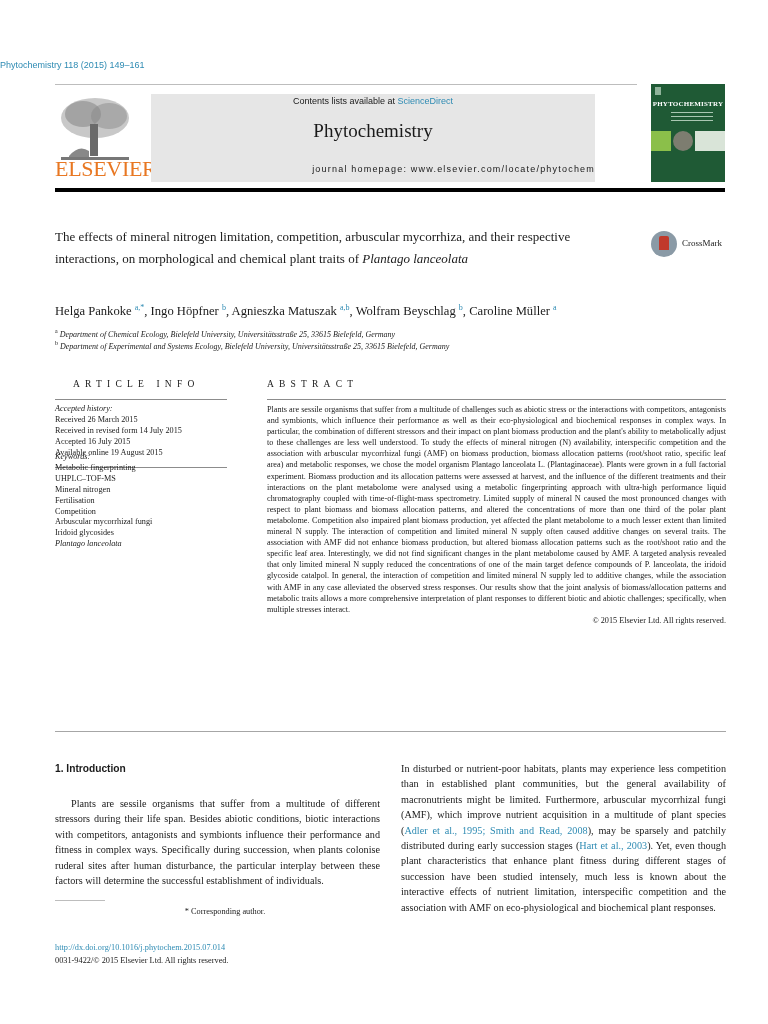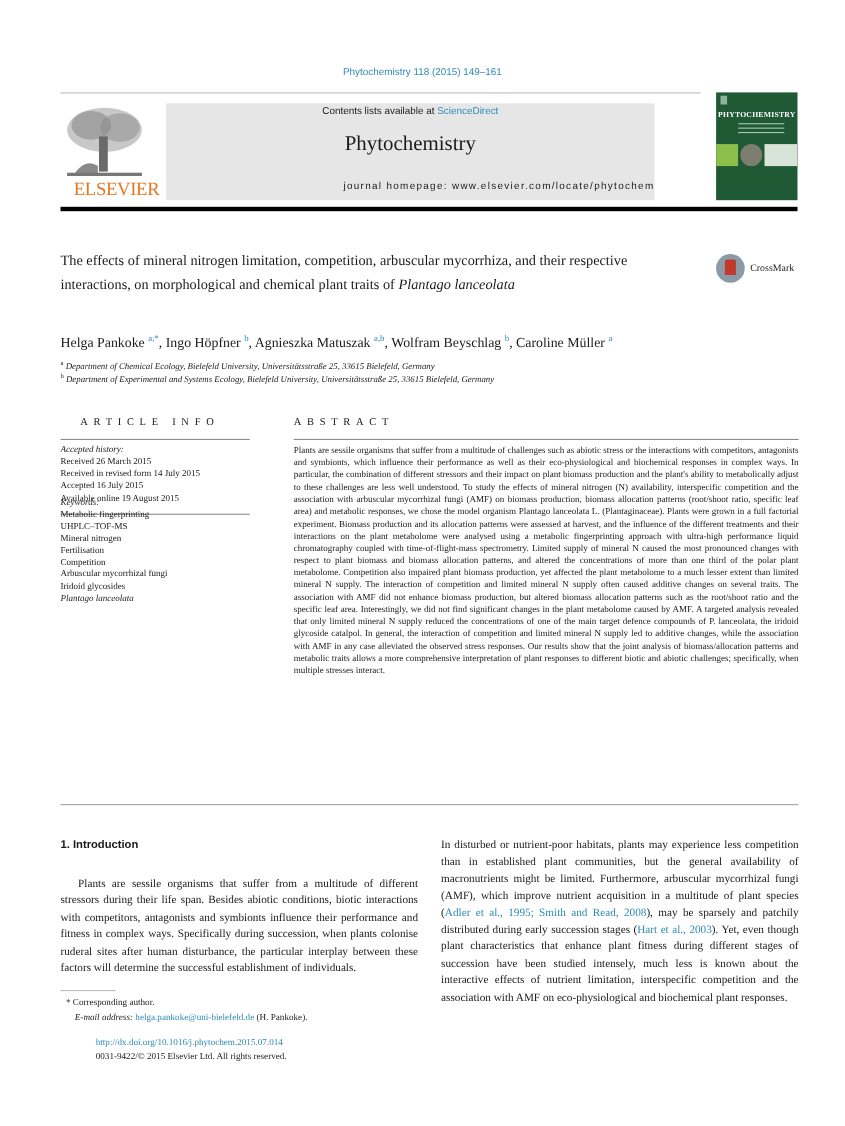--- a/index.html
+++ b/index.html
@@ -1,26 +1,26 @@
 <!DOCTYPE html>
 <html><head>
 <meta charset="utf-8">
 <style>
   html, body { margin: 0; padding: 0; background: #fff; }
   body { width: 768px; height: 1024px; position: relative; overflow: hidden; color: #1a1a1a;
          font-family: "Liberation Serif", serif; }
   .abs { position: absolute; }
   .link { color: #2e8bb3; }
-  .journal-ref { left: 0; width: 768px; top: 60px; text-align: center; font-size: 9px;
+  .journal-ref { left: 0; width: 768px; top: 60px; text-align: left; font-size: 9px;
                  font-family: "Liberation Sans", sans-serif; color: #2e8bb3; }
   .top-rule { left: 55px; top: 84px; width: 582px; height: 1px; background: #bdbdbd; }
   .logo-box { left: 55px; top: 94px; width: 80px; height: 88px; }
   .tree { position: absolute; left: 4px; top: 2px; width: 72px; height: 66px; }
-  .elsevier-word { position: absolute; left: 12px; bottom: 0; width: 80px; text-align: left;
-                   font-family: "Liberation Serif", serif; color: #e87722; font-size: 17px; letter-spacing: -0.3px; }
+  .elsevier-word { position: absolute; left: 0; bottom: 0; width: 80px; text-align: left;
+                   font-family: "Liberation Serif", serif; color: #e87722; font-size: 22px; letter-spacing: -0.3px; }
   .banner { left: 151px; top: 94px; width: 444px; height: 88px; background: #e6e6e6; }
   .banner .contents { position: absolute; top: 2px; width: 100%; text-align: center; font-size: 9px;
                       font-family: "Liberation Sans", sans-serif; }
   .banner .jtitle { position: absolute; top: 26px; width: 100%; text-align: center; font-size: 19px; }
   .banner .homepage { position: absolute; top: 70px; width: 100%; text-align: right; font-size: 9px;
                       font-family: "Liberation Sans", sans-serif; letter-spacing: 1.2px; }
   .cover { left: 651px; top: 84px; width: 74px; height: 98px; background: #1f5a35; overflow: hidden; }
   .cover .elogo { position: absolute; left: 4px; top: 3px; width: 6px; height: 8px; background: #8fb39a; }
   .cover .ctitle { position: absolute; left: 0; top: 16px; width: 74px; text-align: center; color: #fff;
                    font-size: 7px; font-weight: bold; letter-spacing: 0.2px; }
@@ -50,22 +50,22 @@
   .abstract { left: 267px; top: 404px; width: 459px; font-size: 8.2px; line-height: 11.1px; text-align: justify; }
   .abstract .copy { text-align: right; }
   .mid-rule { left: 55px; top: 731px; width: 671px; height: 1px; background: #a6a6a6; }
 
   .col { font-size: 10.2px; line-height: 15.4px; text-align: justify; }
   .col-left { left: 55px; top: 796px; width: 325px; }
   .col-right { left: 401px; top: 761px; width: 325px; }
   .intro-head { left: 55px; top: 763px; font-size: 10.2px; font-weight: bold; font-family: "Liberation Sans", sans-serif; }
   .indent { text-indent: 16px; }
   .fn-rule { left: 55px; top: 900px; width: 50px; height: 1px; background: #bdbdbd; }
-  .footnote { left: 60px; top: 905px; width: 330px; font-size: 8.3px; line-height: 13px; }
-  .doi { left: 55px; top: 941px; width: 330px; font-size: 8.3px; line-height: 13px; margin-left: 32px; }
+  .footnote { left: 60px; top: 905px; width: 330px; font-size: 8.3px; line-height: 13px; text-align: center; }
+  .doi { left: 55px; top: 941px; width: 330px; font-size: 8.3px; line-height: 13px; }
 </style>
 </head>
 <body>
 
 <div class="abs journal-ref">Phytochemistry 118 (2015) 149–161</div>
 <div class="abs top-rule"></div>
 
 <div class="abs logo-box">
   <svg class="tree" viewBox="0 0 72 66">
     <ellipse cx="36" cy="22" rx="34" ry="20" fill="#9a9a9a" opacity="0.55"></ellipse>
@@ -134,29 +134,29 @@
   <div>Competition</div>
   <div>Arbuscular mycorrhizal fungi</div>
   <div>Iridoid glycosides</div>
   <div style="font-style:italic">Plantago lanceolata</div>
 </div>
 
 <div class="abs section-head ab-head">ABSTRACT</div>
 <div class="abs hr" style="left:267px; top:399px; width:459px;"></div>
 <div class="abs abstract">
   <div>Plants are sessile organisms that suffer from a multitude of challenges such as abiotic stress or the interactions with competitors, antagonists and symbionts, which influence their performance as well as their eco-physiological and biochemical responses in complex ways. In particular, the combination of different stressors and their impact on plant biomass production and the plant's ability to metabolically adjust to these challenges are less well understood. To study the effects of mineral nitrogen (N) availability, interspecific competition and the association with arbuscular mycorrhizal fungi (AMF) on biomass production, biomass allocation patterns (root/shoot ratio, specific leaf area) and metabolic responses, we chose the model organism Plantago lanceolata L. (Plantaginaceae). Plants were grown in a full factorial experiment. Biomass production and its allocation patterns were assessed at harvest, and the influence of the different treatments and their interactions on the plant metabolome were analysed using a metabolic fingerprinting approach with ultra-high performance liquid chromatography coupled with time-of-flight-mass spectrometry. Limited supply of mineral N caused the most pronounced changes with respect to plant biomass and biomass allocation patterns, and altered the concentrations of more than one third of the polar plant metabolome. Competition also impaired plant biomass production, yet affected the plant metabolome to a much lesser extent than limited mineral N supply. The interaction of competition and limited mineral N supply often caused additive changes on several traits. The association with AMF did not enhance biomass production, but altered biomass allocation patterns such as the root/shoot ratio and the specific leaf area. Interestingly, we did not find significant changes in the plant metabolome caused by AMF. A targeted analysis revealed that only limited mineral N supply reduced the concentrations of one of the main target defence compounds of P. lanceolata, the iridoid glycoside catalpol. In general, the interaction of competition and limited mineral N supply led to additive changes, while the association with AMF in any case alleviated the observed stress responses. Our results show that the joint analysis of biomass/allocation patterns and metabolic traits allows a more comprehensive interpretation of plant responses to different biotic and abiotic challenges; specifically, when multiple stresses interact.</div>
+  <div class="copy">© 2015 Elsevier Ltd. All rights reserved.</div>
 </div>
 
 <div class="abs mid-rule"></div>
 
 <div class="abs intro-head">1. Introduction</div>
 <div class="abs col col-left indent">Plants are sessile organisms that suffer from a multitude of different stressors during their life span. Besides abiotic conditions, biotic interactions with competitors, antagonists and symbionts influence their performance and fitness in complex ways. Specifically during succession, when plants colonise ruderal sites after human disturbance, the particular interplay between these factors will determine the successful establishment of individuals.</div>
 <div class="abs col col-right"><span>In disturbed or nutrient-poor habitats, plants may experience less competition than in established plant communities, but the general availability of macronutrients might be limited. Furthermore, arbuscular mycorrhizal fungi (AMF), which improve nutrient acquisition in a multitude of plant species (</span><span class="link">Adler et al., 1995; Smith and Read, 2008</span><span>), may be sparsely and patchily distributed during early succession stages (</span><span class="link">Hart et al., 2003</span><span>). Yet, even though plant characteristics that enhance plant fitness during different stages of succession have been studied intensely, much less is known about the interactive effects of nutrient limitation, interspecific competition and the association with AMF on eco-physiological and biochemical plant responses.</span></div>
 
 <div class="abs fn-rule"></div>
 <div class="abs footnote">
   <div>* <span>Corresponding author.</span></div>
-  <div style="padding-left:8px"><i>E-mail address:</i> <span class="link">helga.pankoke@uni-bielefeld.de</span><span> (H. Pankoke).</span></div>
 </div>
 <div class="abs doi">
   <div class="link">http://dx.doi.org/10.1016/j.phytochem.2015.07.014</div>
   <div>0031-9422/© 2015 Elsevier Ltd. All rights reserved.</div>
 </div>
 
 </body></html>

